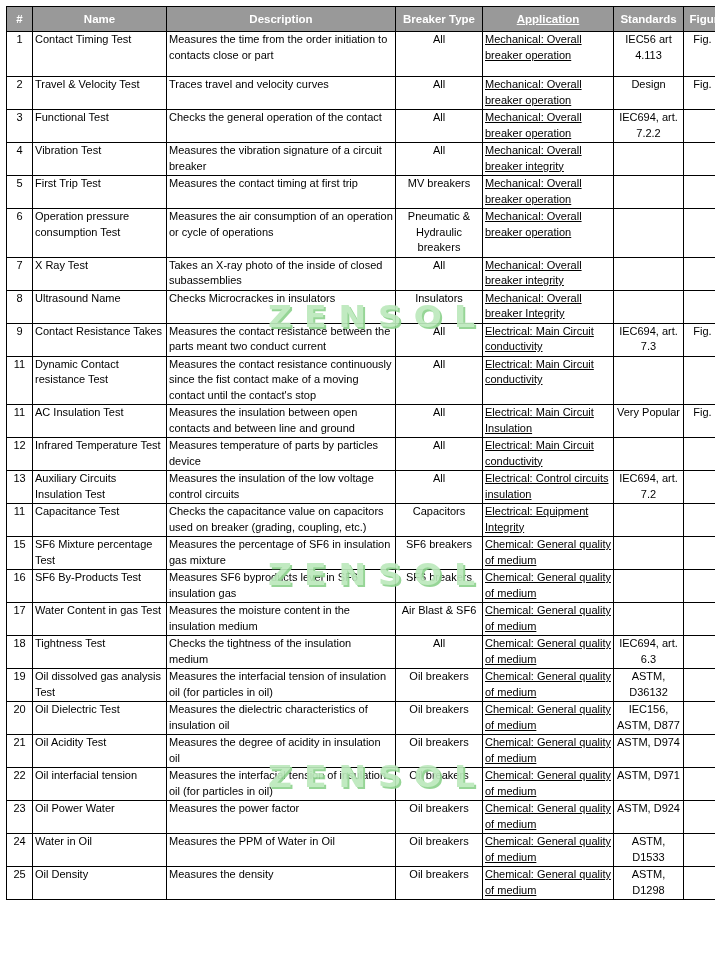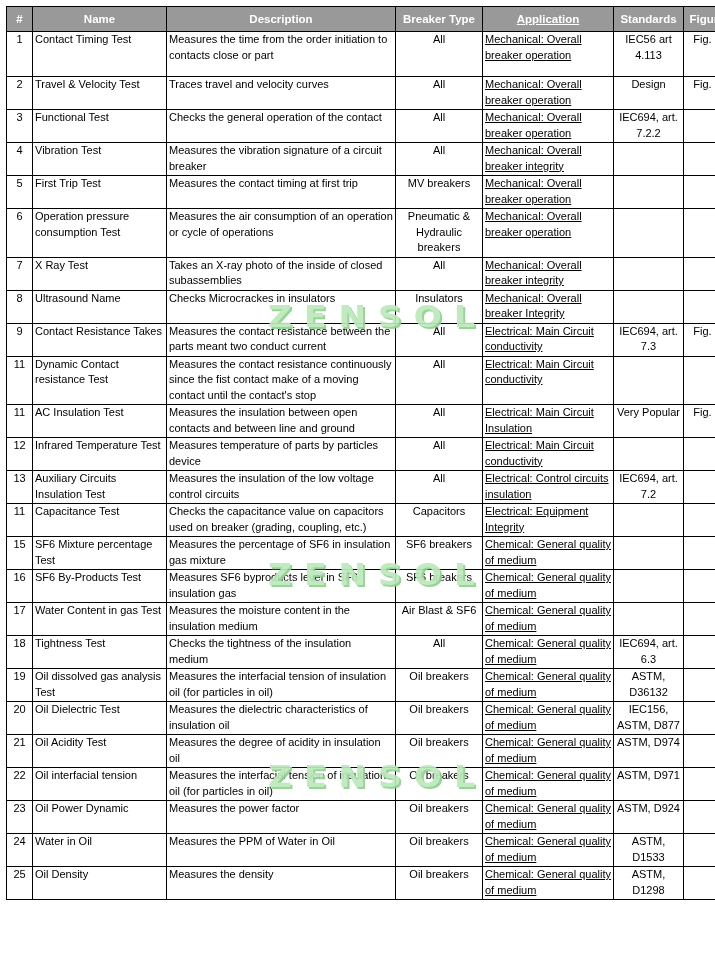--- a/index.html
+++ b/index.html
@@ -293,21 +293,21 @@
           <td class="col-num">22</td>
           <td class="col-name">Oil interfacial tension</td>
           <td class="col-description">Measures the interfacial tension of insulation oil (for particles in oil)</td>
           <td class="col-breaker_type">Oil breakers</td>
           <td class="col-application">Chemical: General quality of medium</td>
           <td class="col-standards">ASTM, D971</td>
           <td class="col-figure"></td>
         </tr>
         <tr>
           <td class="col-num">23</td>
-          <td class="col-name">Oil Power Dynamic</td>
+          <td class="col-name">Oil Power Water</td>
           <td class="col-description">Measures the power factor</td>
           <td class="col-breaker_type">Oil breakers</td>
           <td class="col-application">Chemical: General quality of medium</td>
           <td class="col-standards">ASTM, D924</td>
           <td class="col-figure"></td>
         </tr>
         <tr>
           <td class="col-num">24</td>
           <td class="col-name">Water in Oil</td>
           <td class="col-description">Measures the PPM of Water in Oil</td>

